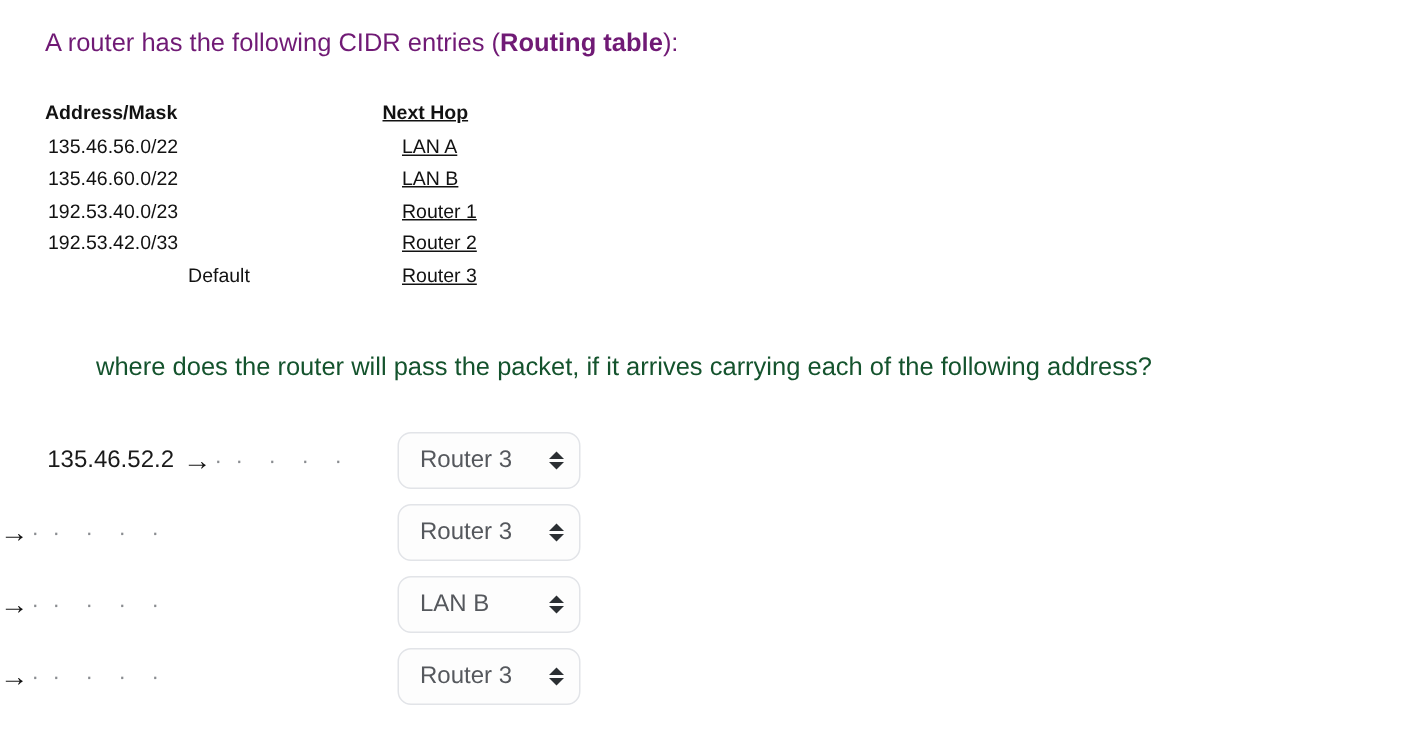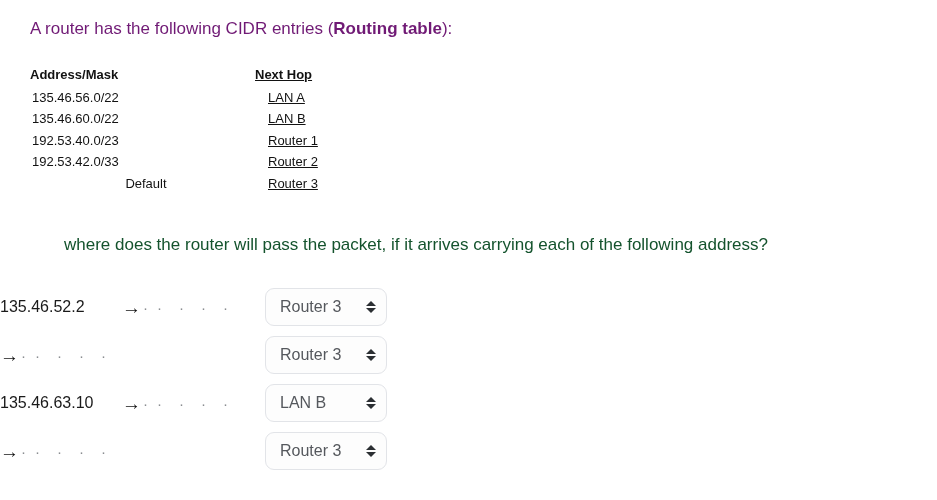--- a/index.html
+++ b/index.html
@@ -80,20 +80,21 @@
     width: 937px;
   }
   .answer-row {
     position: relative;
     height: 48px;
     display: flex;
     align-items: center;
   }
   .addr-label {
     width: 122px;
+    text-align: right;
     font-size: 16px;
     color: #1a1a1a;
     white-space: nowrap;
     padding-right: 6px;
     box-sizing: border-box;
   }
   .arrow-icon {
     font-size: 19px;
     color: #111111;
     line-height: 1;
@@ -243,21 +244,20 @@
         <span class="select-value">Router 3</span>
         <span class="stepper-icon">
           <span class="tri-up"></span>
           <span class="tri-down"></span>
         </span>
       </div>
     </div>
   </div>
 
   <div class="answer-row">
-    <div class="addr-label">135.46.63.10</div>
     <div class="arrow-icon">→</div>
     <div class="leader">
       <span class="dot">·</span>
       <span class="dot">·</span>
       <span class="dot">·</span>
       <span class="dot">·</span>
       <span class="dot">·</span>
     </div>
     <div class="select-wrap">
       <div class="select-box">

